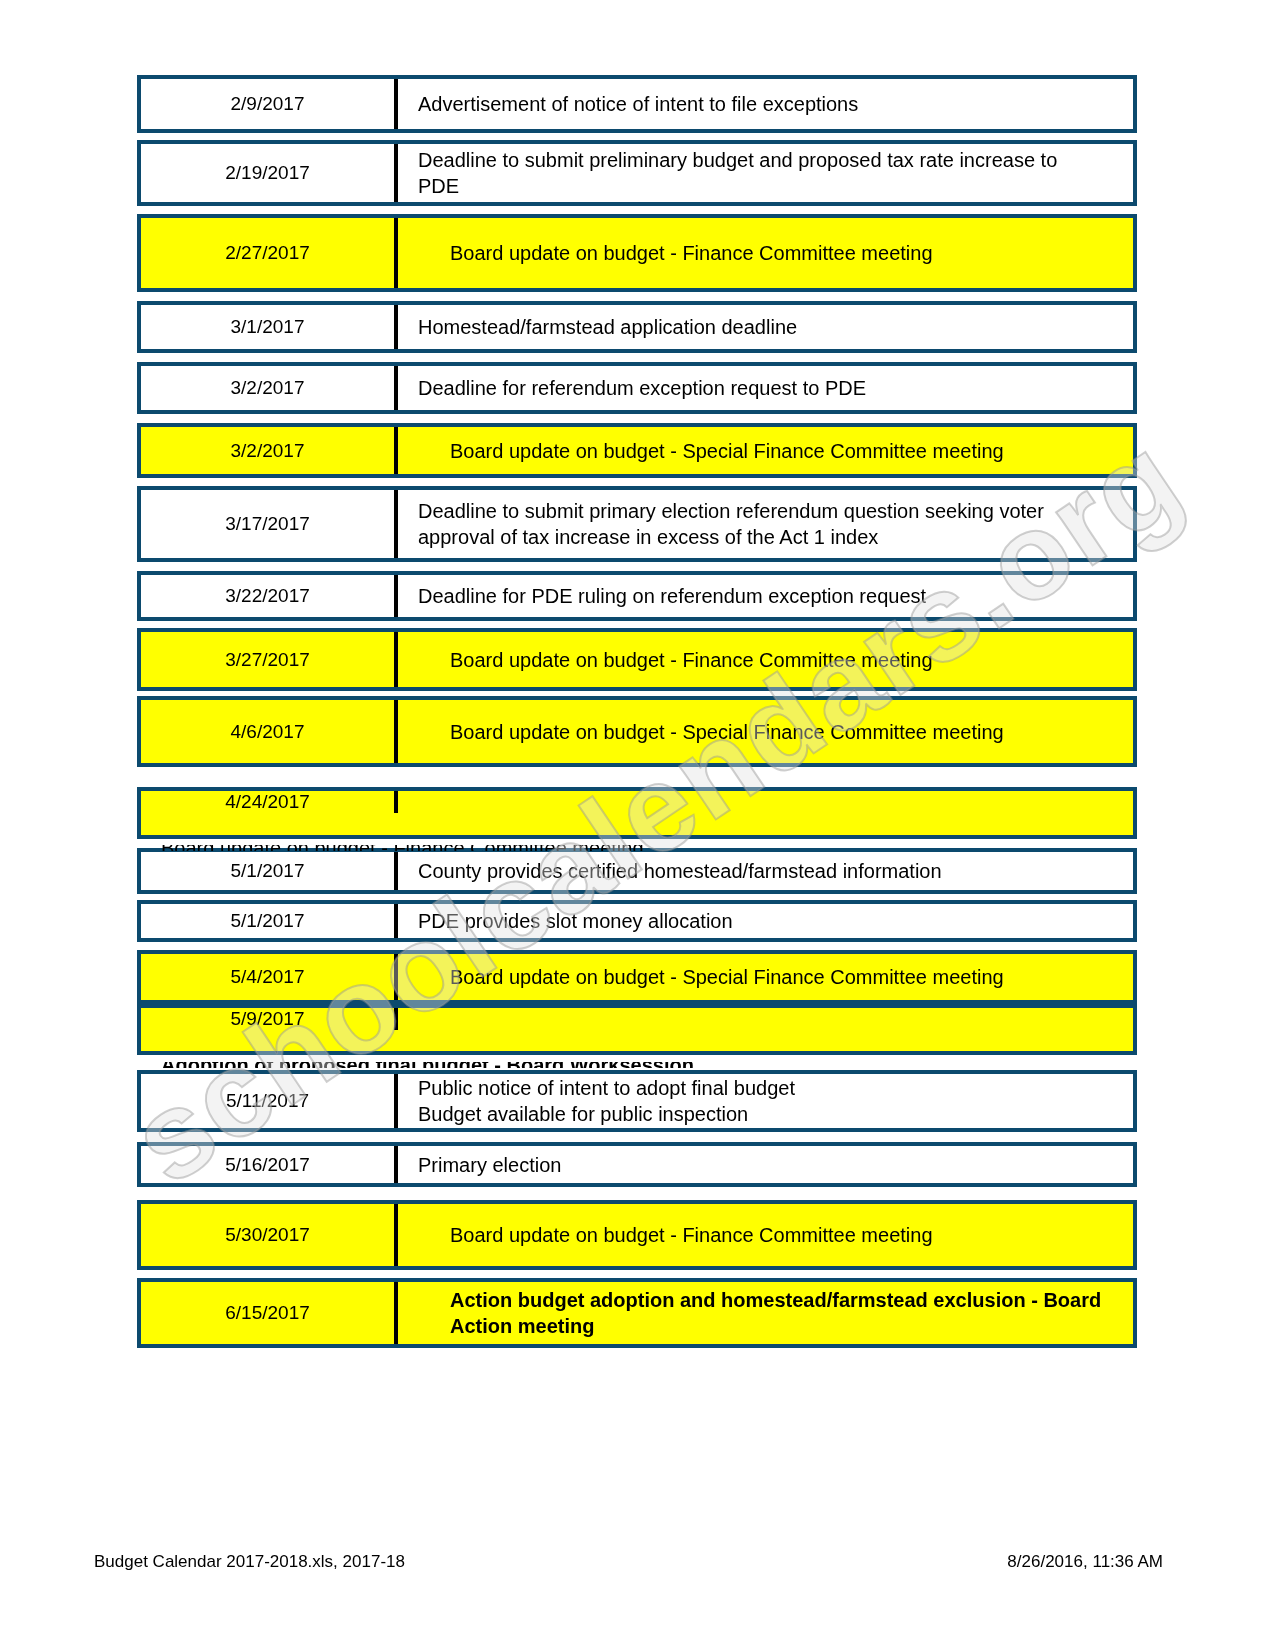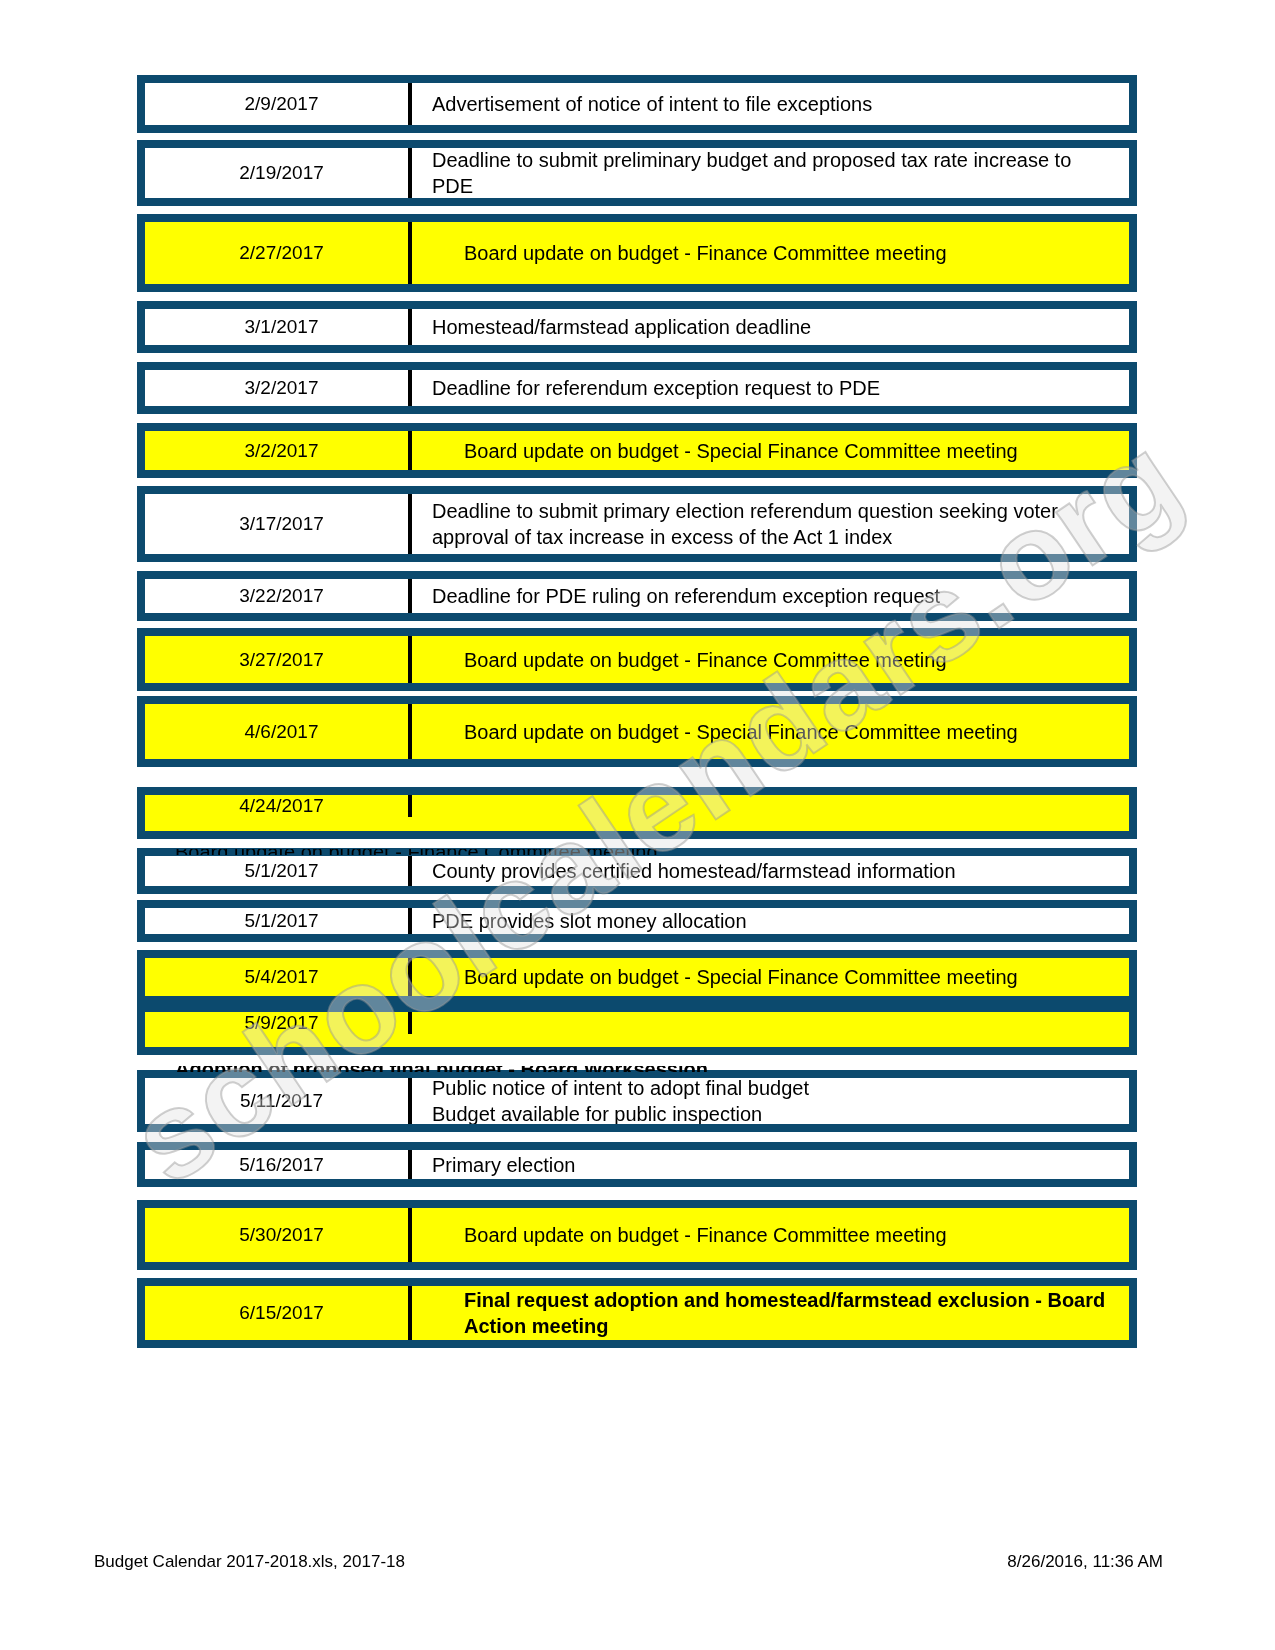--- a/index.html
+++ b/index.html
@@ -19,23 +19,22 @@
   .calendar-table {
     position: absolute;
     left: 137px;
     top: 75px;
     width: 1000px;
   }
   .row {
     box-sizing: border-box;
     display: flex;
     align-items: stretch;
-    border: 8px solid #0c4a6e;
+    border: 4px solid #0c4a6e;
     background: #ffffff;
-    padding-left: 10px;
   }
   .row.hl {
     background: #ffff00;
     gap: 32px;
   }
   .cell {
     box-sizing: border-box;
   }
   .cell.date {
     width: 257px;
@@ -171,21 +170,21 @@
       <div class="row" style="height: 45px; margin-top: 10px;">
         <div class="cell date">5/16/2017</div>
         <div class="cell desc">Primary election</div>
       </div>
       <div class="row hl" style="height: 70px; margin-top: 13px;">
         <div class="cell date">5/30/2017</div>
         <div class="cell desc">Board update on budget - Finance Committee meeting</div>
       </div>
       <div class="row hl bold" style="height: 70px; margin-top: 8px;">
         <div class="cell date">6/15/2017</div>
-        <div class="cell desc">Final request adoption and homestead/farmstead exclusion - Board
+        <div class="cell desc">Action budget adoption and homestead/farmstead exclusion - Board
 Action meeting</div>
       </div>
     </div>
 
   <div class="footer">
     <span class="footer-left">Budget Calendar 2017-2018.xls, 2017-18</span>
     <span class="footer-right">8/26/2016, 11:36 AM</span>
   </div>
 
 </div>

